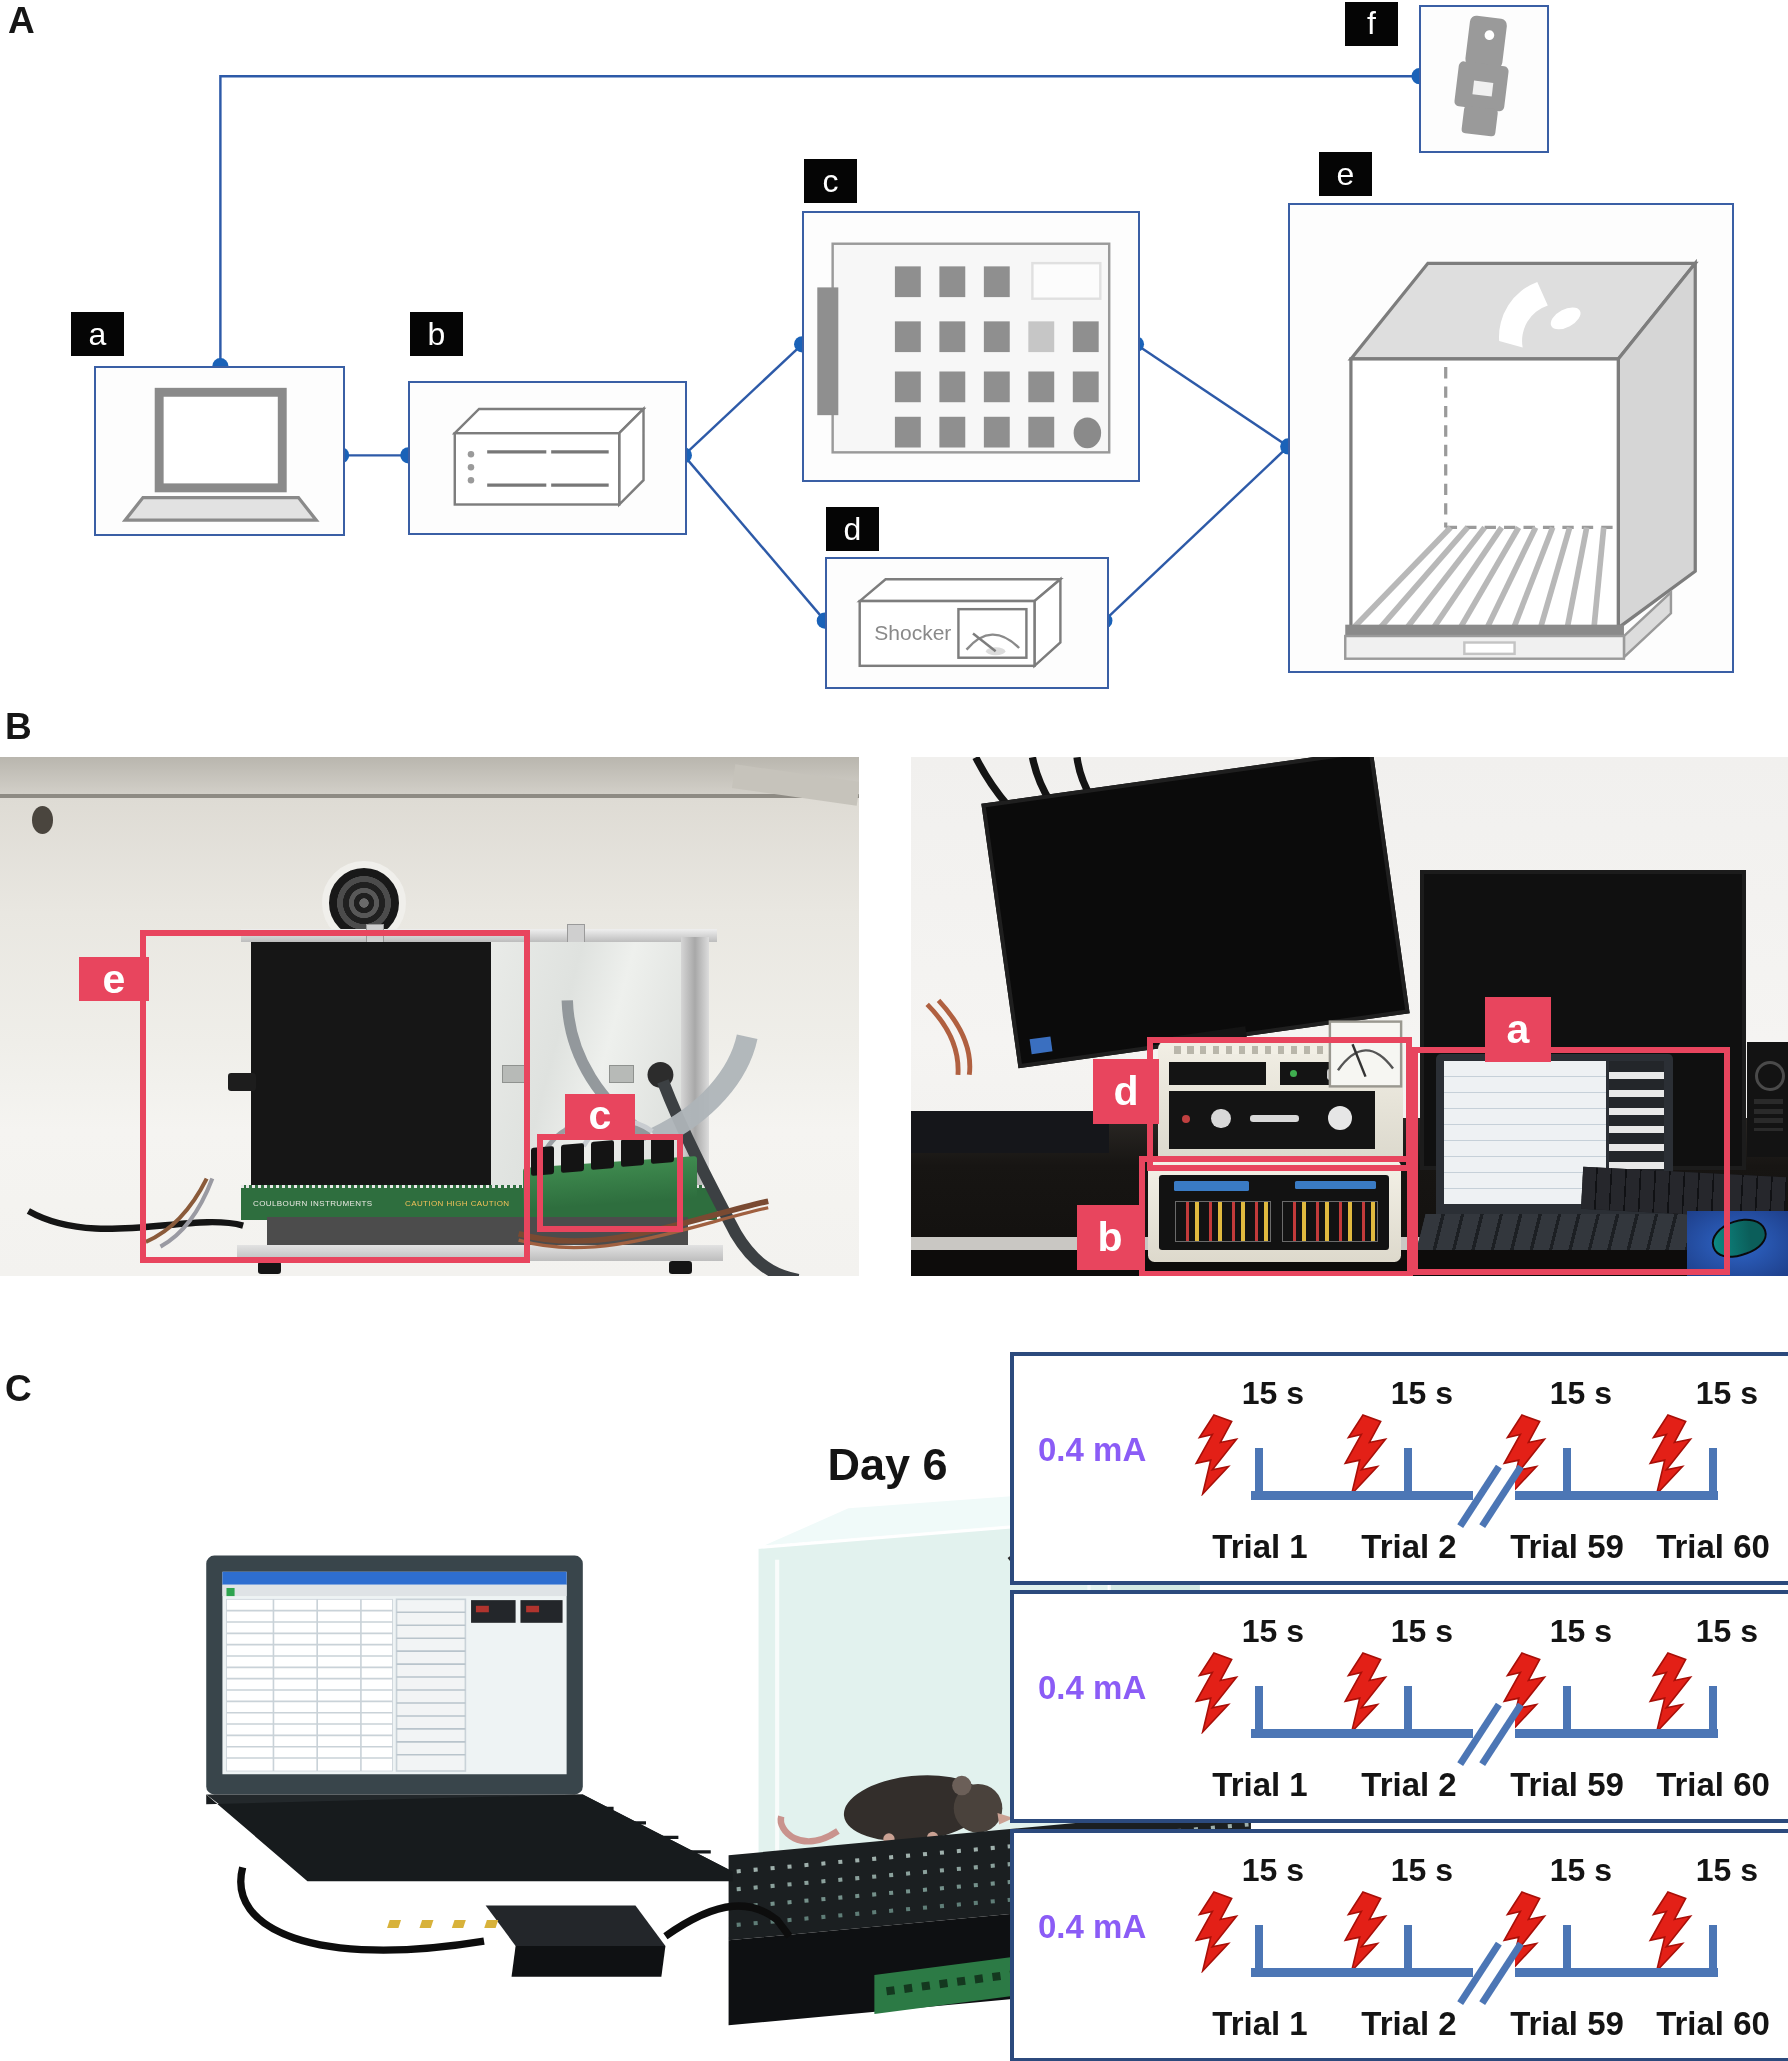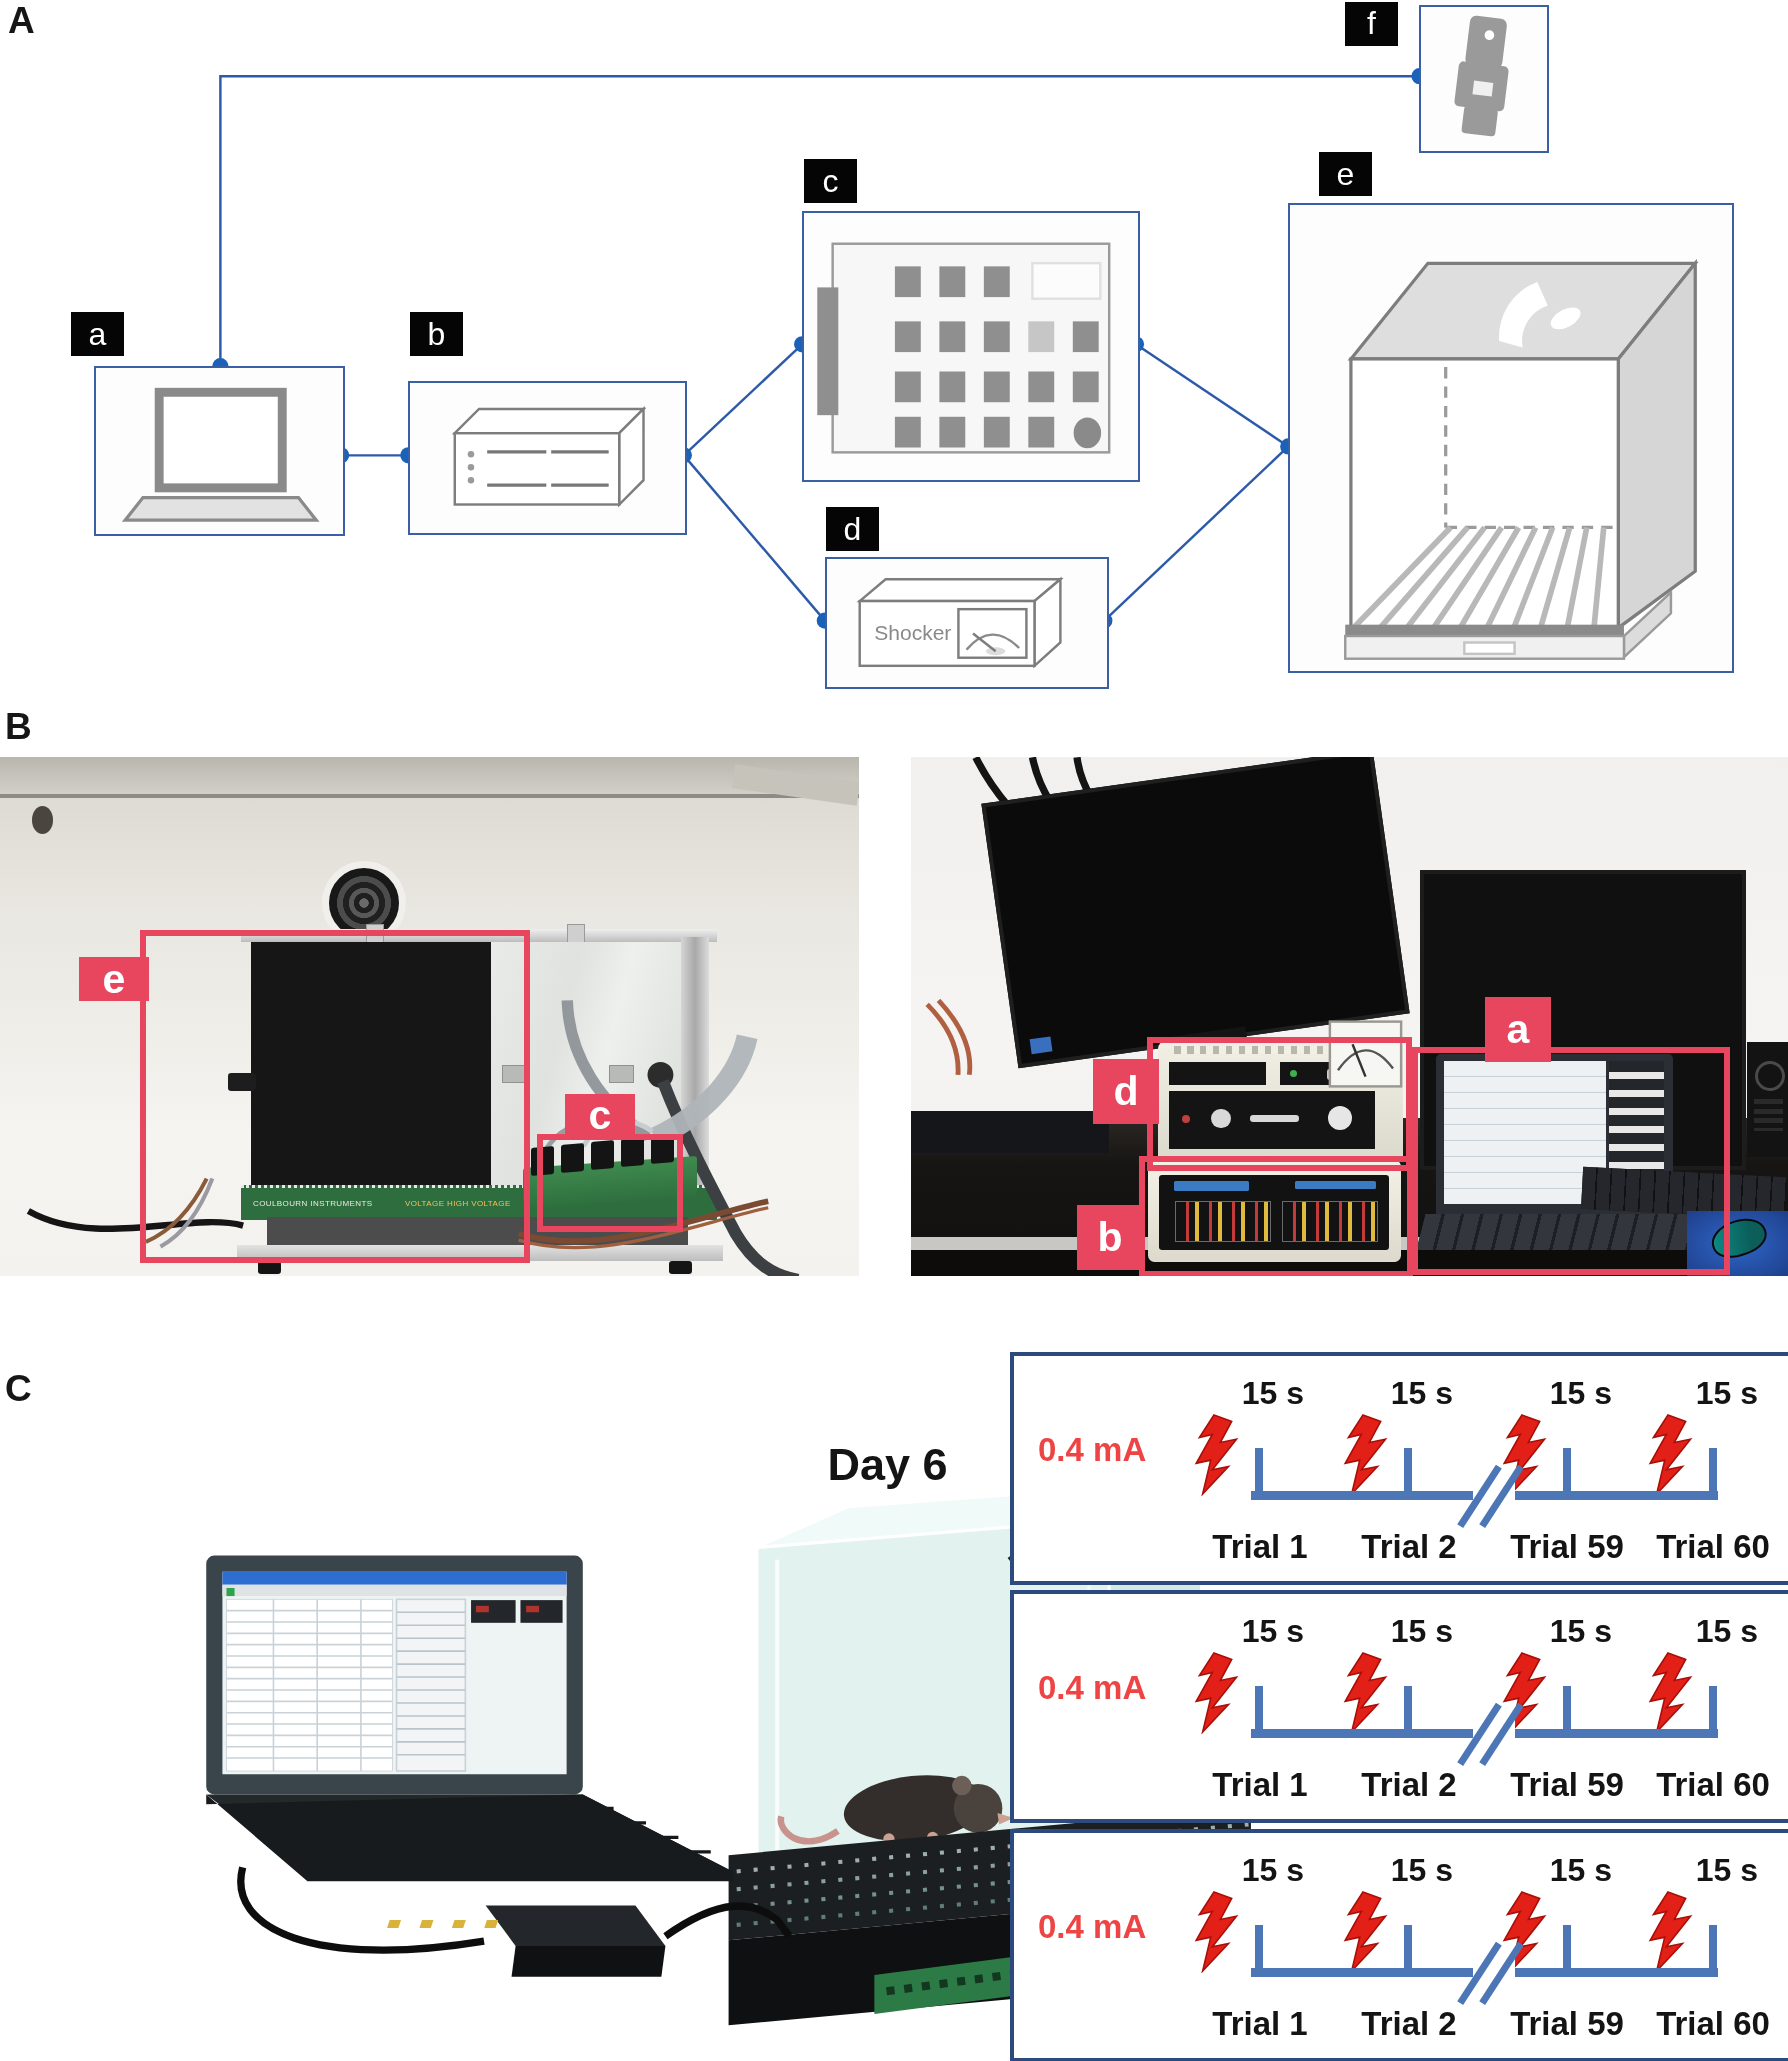--- a/index.html
+++ b/index.html
@@ -20,21 +20,21 @@
   .photo-left{background:linear-gradient(#cfccc4 0%,#dedbd4 8%,#e9e7e1 30%,#efeee9 55%,#f5f4f1 72%,#f3f2ef 100%);}
   .photo-right{background:linear-gradient(#f1f0ee 0%,#f5f4f2 55%,#efeeec 100%);}
   .redbox{position:absolute;border:6.5px solid var(--c-red);background:transparent;}
   .redtag{position:absolute;background:var(--c-red);color:#fff;display:flex;align-items:center;
           justify-content:center;font-weight:bold;font-size:41px;}
   .striptext{position:absolute;color:#e9e9e2;font-size:8px;letter-spacing:0.4px;white-space:nowrap;}
   
   .daybox{position:absolute;left:1010px;width:775px;height:225px;border:4px solid var(--c-day_border);background:#fff;}
   .daylabel{position:absolute;left:774px;width:227px;height:225px;display:flex;align-items:center;
             justify-content:center;font-size:45px;font-weight:bold;color:#141414;}
-  .current{position:absolute;left:24px;top:75px;width:138px;font-size:33px;font-weight:bold;color:#ef4444;}
+  .current{position:absolute;left:24px;top:75px;width:138px;font-size:33px;font-weight:bold;color:#8b5cf6;}
   .tick{position:absolute;width:8px;height:51px;top:92px;background:var(--c-timeline);}
   .tbar{position:absolute;left:237px;top:135px;width:467px;height:9px;background:var(--c-timeline);}
   .tgap{position:absolute;left:459px;top:126px;width:42px;height:24px;background:#fff;}
   .slash{position:absolute;width:7.3px;height:71px;top:105px;background:var(--c-timeline);transform:rotate(33deg);}
   .ivl{position:absolute;top:19.4px;width:89px;text-align:right;font-size:32px;font-weight:bold;color:#141414;}
   .trial{position:absolute;top:172px;width:138px;text-align:center;font-size:33px;font-weight:bold;color:#141414;}
   .boltsvg{position:absolute;width:58px;height:83px;top:57px;}
   .boltpath{fill:var(--c-bolt);stroke:#a80f08;stroke-width:2;}
 </style>
 </head>
@@ -182,21 +182,21 @@
     <div class="abs" style="left:366px;top:167px;width:16px;height:24px;background:#cfcfcf;border:1.6px solid #9a9a9a;"></div>
     <div class="abs" style="left:567px;top:167px;width:16px;height:24px;background:#cfcfcf;border:1.6px solid #9a9a9a;"></div>
     <div class="abs" style="left:251px;top:185px;width:240px;height:243px;background:#161616;"></div>
     <div class="abs" style="left:228px;top:316px;width:27.5px;height:18px;background:#1d1d1d;border-radius:3.2px;"></div>
     <div class="abs" style="left:491px;top:185px;width:198px;height:243px;background:linear-gradient(105deg,#e9ebe8 0%,#dfe2df 35%,#eef0ed 55%,#d8dbd8 100%);"></div>
     <div class="abs" style="left:681px;top:180px;width:27.5px;height:248px;background:linear-gradient(90deg,#d5d5d5,#a8a8a8 50%,#dcdcdc);"></div>
     <div class="abs" style="left:502px;top:308px;width:23px;height:16px;background:#b7bab7;border:1.6px solid #8f928f;"></div>
     <div class="abs" style="left:609px;top:308px;width:23px;height:16px;background:#b7bab7;border:1.6px solid #8f928f;"></div>
     <div class="abs" style="left:241px;top:428px;width:476px;height:32px;background:#2e6e3e;border-top:3.2px dotted #e8e8e8;"></div>
     <div class="striptext" style="left:253px;top:442px;">COULBOURN INSTRUMENTS</div>
-    <div class="striptext" style="left:405px;top:442px;color:#f2c15a;">VOLTAGE HIGH VOLTAGE</div>
+    <div class="striptext" style="left:405px;top:442px;color:#f2c15a;">CAUTION HIGH CAUTION</div>
     <div class="abs" style="left:267px;top:460px;width:421px;height:27.5px;background:#4c4c4c;"></div>
     <div class="abs" style="left:237px;top:488px;width:486px;height:16px;background:linear-gradient(#e2e2e2,#bdbdbd);"></div>
     <div class="abs" style="left:258px;top:504px;width:23px;height:13px;background:#141414;border-radius:3.2px;"></div>
     <div class="abs" style="left:669px;top:504px;width:23px;height:13px;background:#141414;border-radius:3.2px;"></div>
 
     <svg class="abs" style="left:0;top:0;" width="859" height="519" viewBox="0 0 1060 640">
       <path d="M35,560 C120,608 235,560 300,578" stroke="#151515" stroke-width="8" fill="none"></path>
       <path d="M255,520 C235,560 210,585 180,598" stroke="#8a5a3a" stroke-width="5" fill="none"></path>
       <path d="M262,520 C246,562 224,590 198,604" stroke="#9a9aa2" stroke-width="5" fill="none"></path>
       <circle cx="815" cy="392" r="16" fill="#2c2c2c"></circle>

